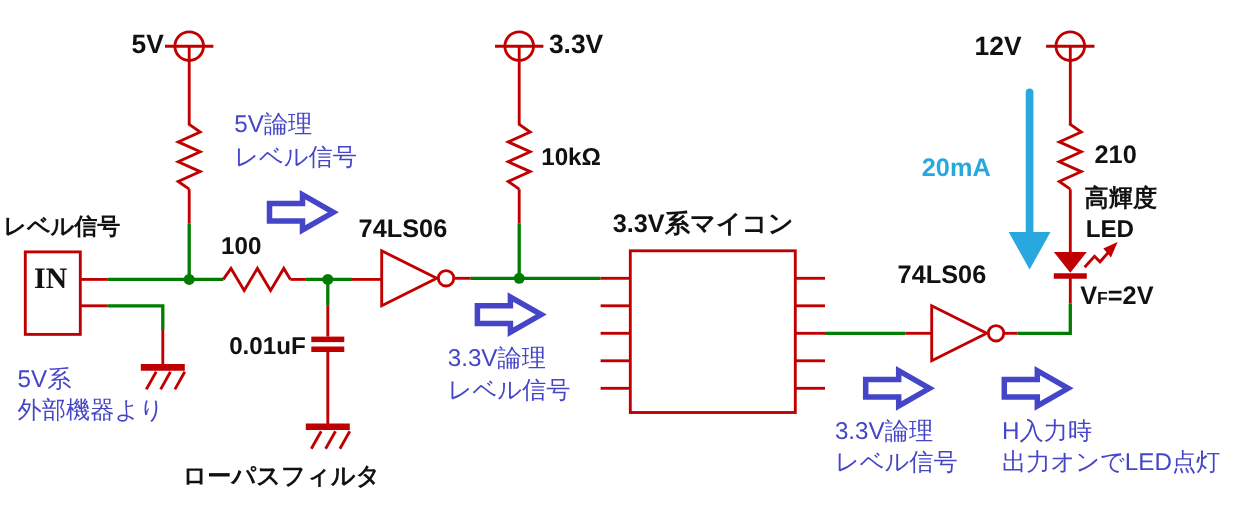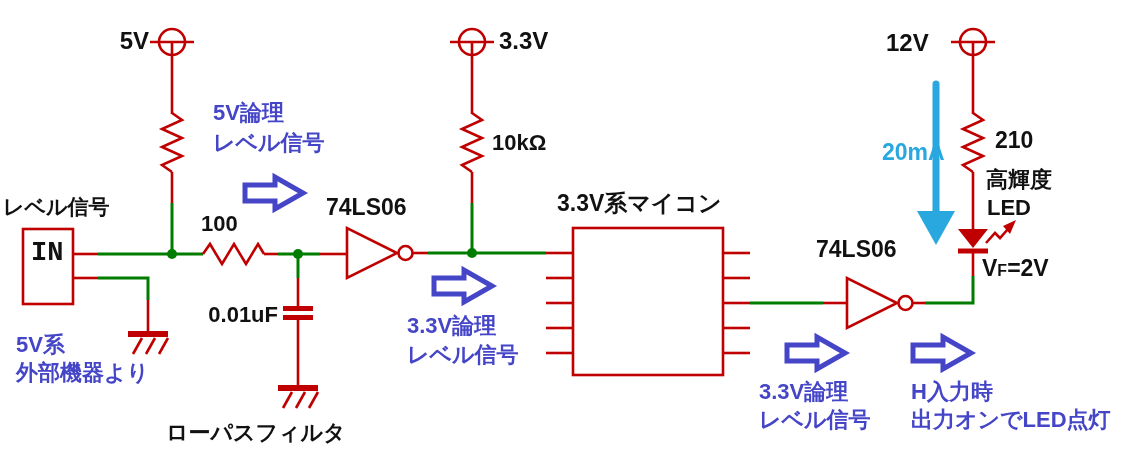--- a/index.html
+++ b/index.html
@@ -11,23 +11,23 @@
   svg.schem{position:absolute;left:0;top:0;}
   .w{stroke:var(--wire);stroke-width:3;fill:none;}
   .c{stroke:var(--comp);stroke-width:2.6;fill:none;}
   .c-fill{fill:var(--comp);stroke:none;}
   .box{stroke:var(--comp);stroke-width:2.6;fill:#ffffff;}
   .dot{fill:var(--wire);stroke:none;}
   .barrow{stroke:var(--ann);stroke-width:5;fill:#ffffff;stroke-linejoin:miter;}
   .curarrow{stroke:var(--cur);stroke-width:7;stroke-linecap:round;fill:none;}
   .curhead{fill:var(--cur);stroke:none;}
   .lbl{position:absolute;color:var(--ink);font-weight:bold;font-size:22px;line-height:1.15;white-space:nowrap;}
-  .ann{position:absolute;color:var(--ann);font-weight:bold;font-size:22px;line-height:1.15;white-space:nowrap;}
-  .cur{position:absolute;color:var(--cur);font-weight:bold;font-size:23px;white-space:nowrap;margin-left:44px;}
-  .mono{font-family:Liberation Mono, monospace;text-align:right;}
+  .ann{position:absolute;color:var(--ann);font-weight:normal;font-size:22px;line-height:1.15;white-space:nowrap;}
+  .cur{position:absolute;color:var(--cur);font-weight:bold;font-size:23px;white-space:nowrap;}
+  .mono{font-family:Liberation Serif, serif;text-align:right;}
   .vf-sub{font-size:16px;}
 </style>
 </head>
 <body>
 
 <div class="canvas">
 
   <svg class="schem" width="1131" height="465" viewBox="0 0 1131 465">
 
     <g>

